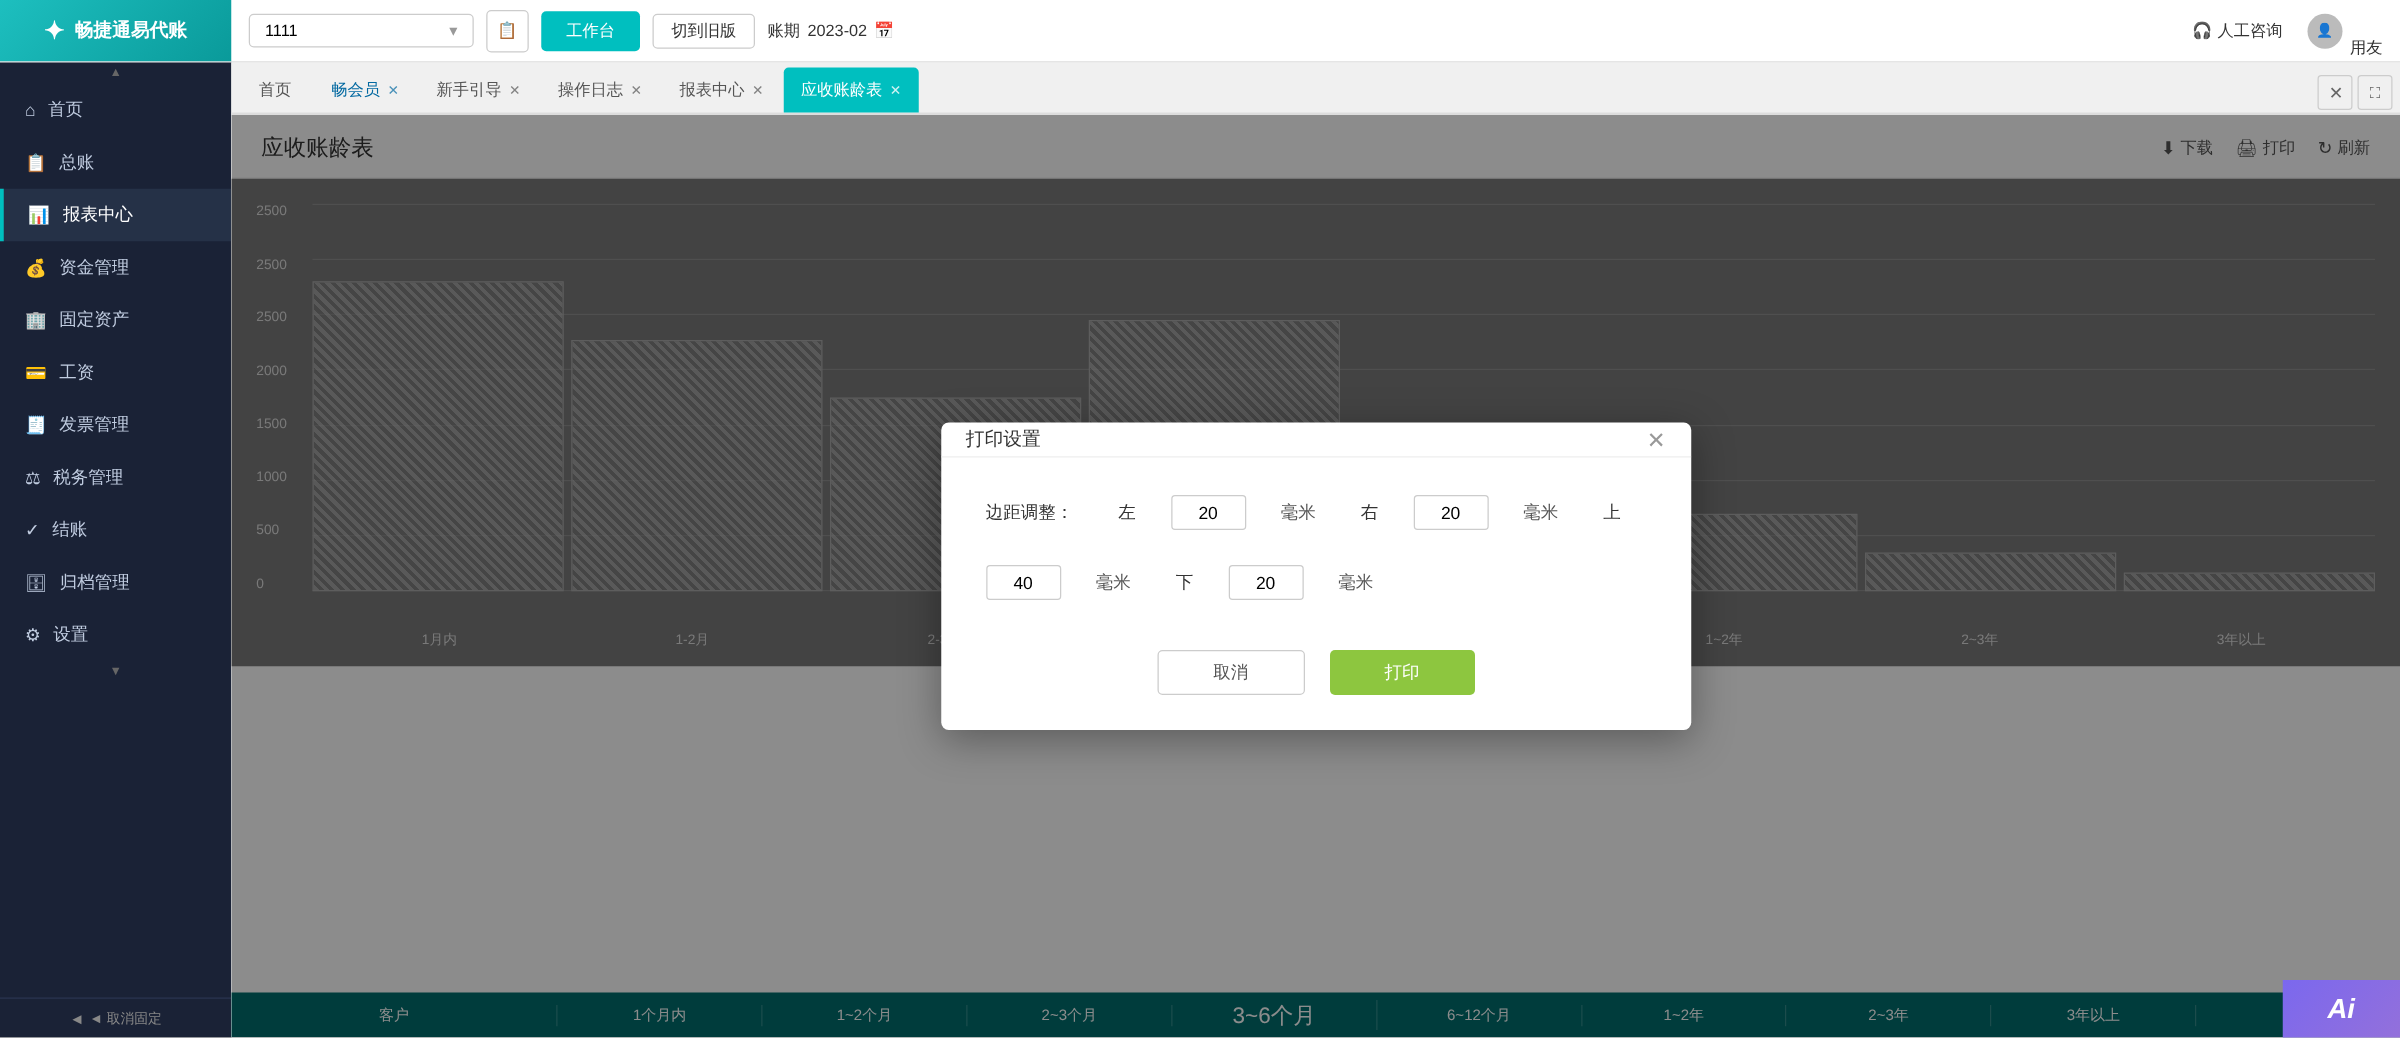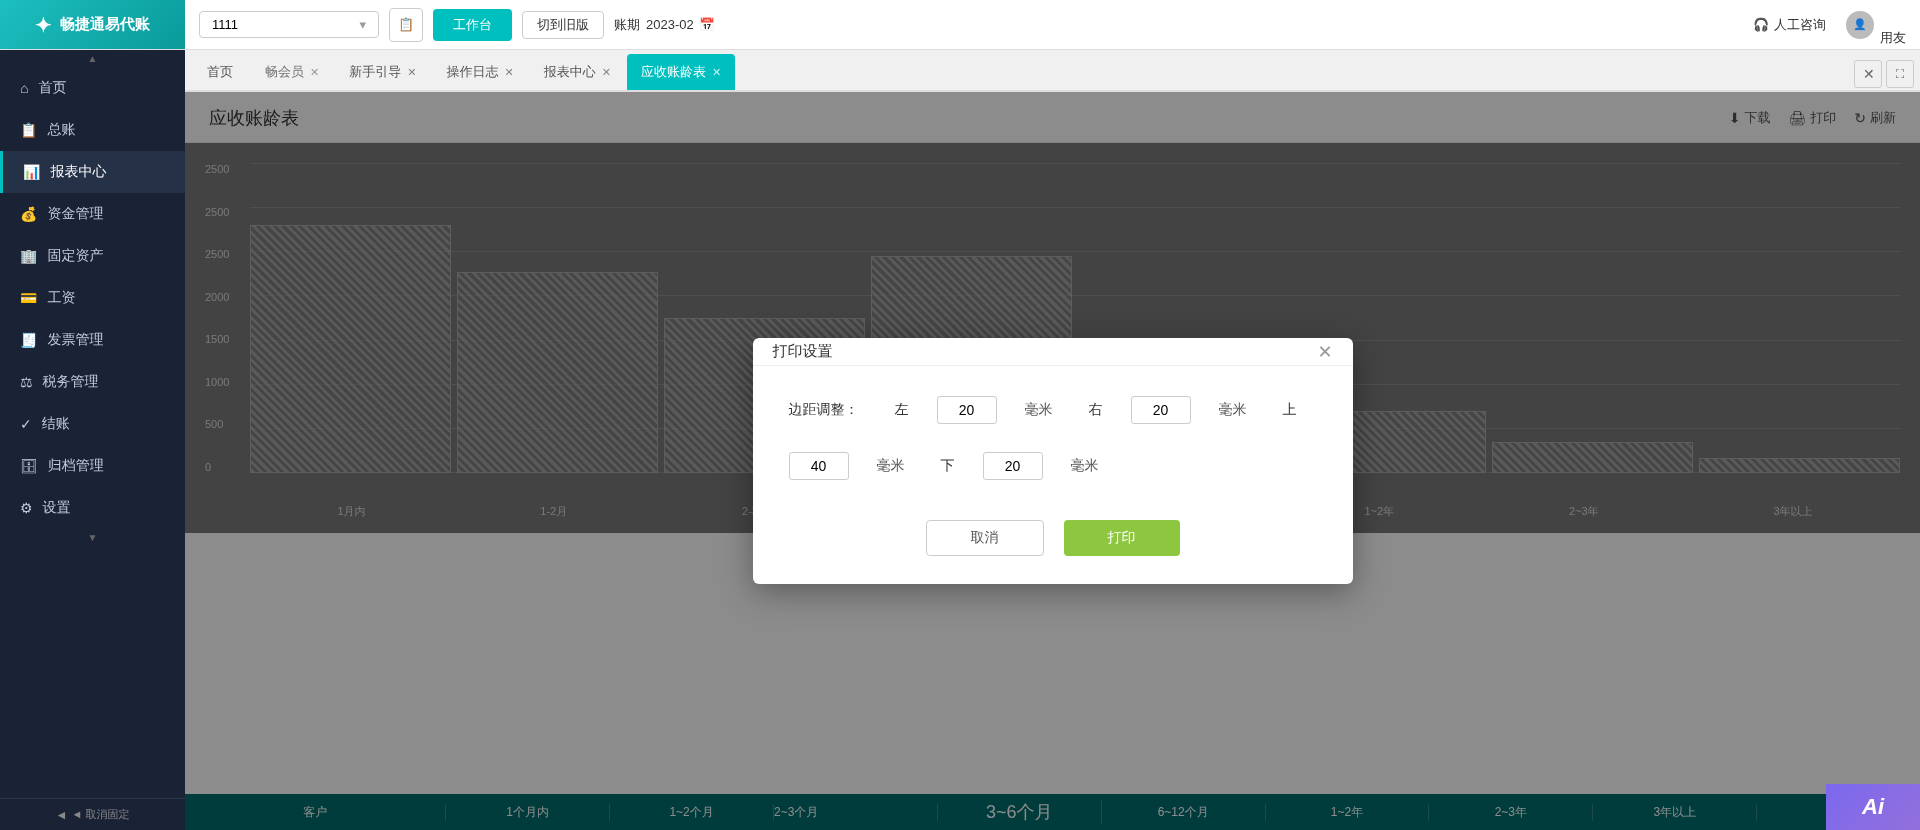--- a/index.html
+++ b/index.html
@@ -119,21 +119,21 @@
   </div>
 
   <div style="flex:1; display:flex; flex-direction:column; overflow:hidden;">
 
     <div style="display:flex; align-items:flex-end; background:#f0f0f0; border-bottom:2px solid #ddd; height:42px; padding:0 6px; gap:2px;">
 
       <div style="display:flex; align-items:center; padding:0 16px; height:36px; cursor:pointer; font-size:13px; color:#555; border-radius:4px 4px 0 0;">
         <span>首页</span>
       </div>
 
-      <div style="display:flex; align-items:center; padding:0 14px; height:36px; cursor:pointer; font-size:13px; color:#737373; border-radius:4px 4px 0 0; gap:6px;justify-content:center;">
+      <div style="display:flex; align-items:center; padding:0 14px; height:36px; cursor:pointer; font-size:13px; color:#0369a1; border-radius:4px 4px 0 0; gap:6px;justify-content:center;">
         <span>畅会员</span>
         <span style="font-size:11px; opacity:0.7;">✕</span>
       </div>
 
       <div style="display:flex; align-items:center; padding:0 14px; height:36px; cursor:pointer; font-size:13px; color:#555; border-radius:4px 4px 0 0; gap:6px;">
         <span>新手引导</span>
         <span style="font-size:11px; opacity:0.7;">✕</span>
       </div>
 
       <div style="display:flex; align-items:center; padding:0 14px; height:36px; cursor:pointer; font-size:13px; color:#555; border-radius:4px 4px 0 0; gap:6px;">
@@ -224,21 +224,21 @@
           <span>1~2年</span>
           <span>2~3年</span>
           <span>3年以上</span>
         </div>
       </div>
 
       <div style="background:#006e6e; color:#fff; height:36px; display:flex; align-items:center; position:absolute; bottom:0; left:0; right:0;">
         <div style="flex:1.5; text-align:center; font-size:12px; border-right:1px solid rgba(255,255,255,0.2); padding:0 8px;">客户</div>
         <div style="flex:1; text-align:center; font-size:12px; border-right:1px solid rgba(255,255,255,0.2);">1个月内</div>
         <div style="flex:1; text-align:center; font-size:12px; border-right:1px solid rgba(255,255,255,0.2);">1~2个月</div>
-        <div style="flex:1; font-size:12px; border-right:1px solid rgba(255,255,255,0.2);">2~3个月</div>
+        <div style="flex:1; text-align:center; font-size:12px; border-right:1px solid rgba(255,255,255,0.2);">2~3个月</div>
         <div style="flex:1; text-align:center; font-size:18px; border-right:1px solid rgba(255,255,255,0.2);">3~6个月</div>
         <div style="flex:1; text-align:center; font-size:12px; border-right:1px solid rgba(255,255,255,0.2);">6~12个月</div>
         <div style="flex:1; text-align:center; font-size:12px; border-right:1px solid rgba(255,255,255,0.2);">1~2年</div>
         <div style="flex:1; text-align:center; font-size:12px; border-right:1px solid rgba(255,255,255,0.2);">2~3年</div>
         <div style="flex:1; text-align:center; font-size:12px; border-right:1px solid rgba(255,255,255,0.2);">3年以上</div>
         <div style="flex:1; text-align:center; font-size:12px;">合计</div>
       </div>
 
       <div style="position:absolute; top:0; left:0; right:0; bottom:0; background:rgba(0,0,0,0.45); display:flex; align-items:center; justify-content:center; z-index:50;">
 

